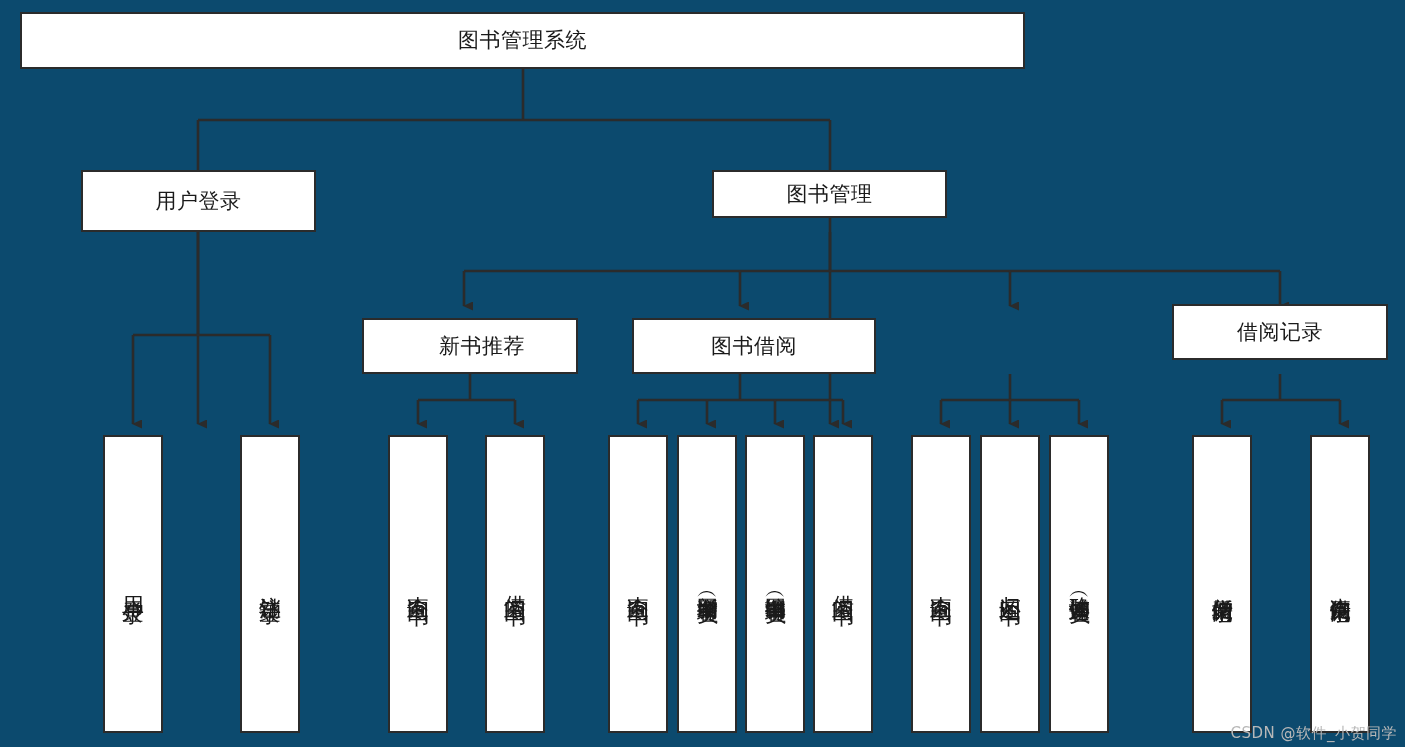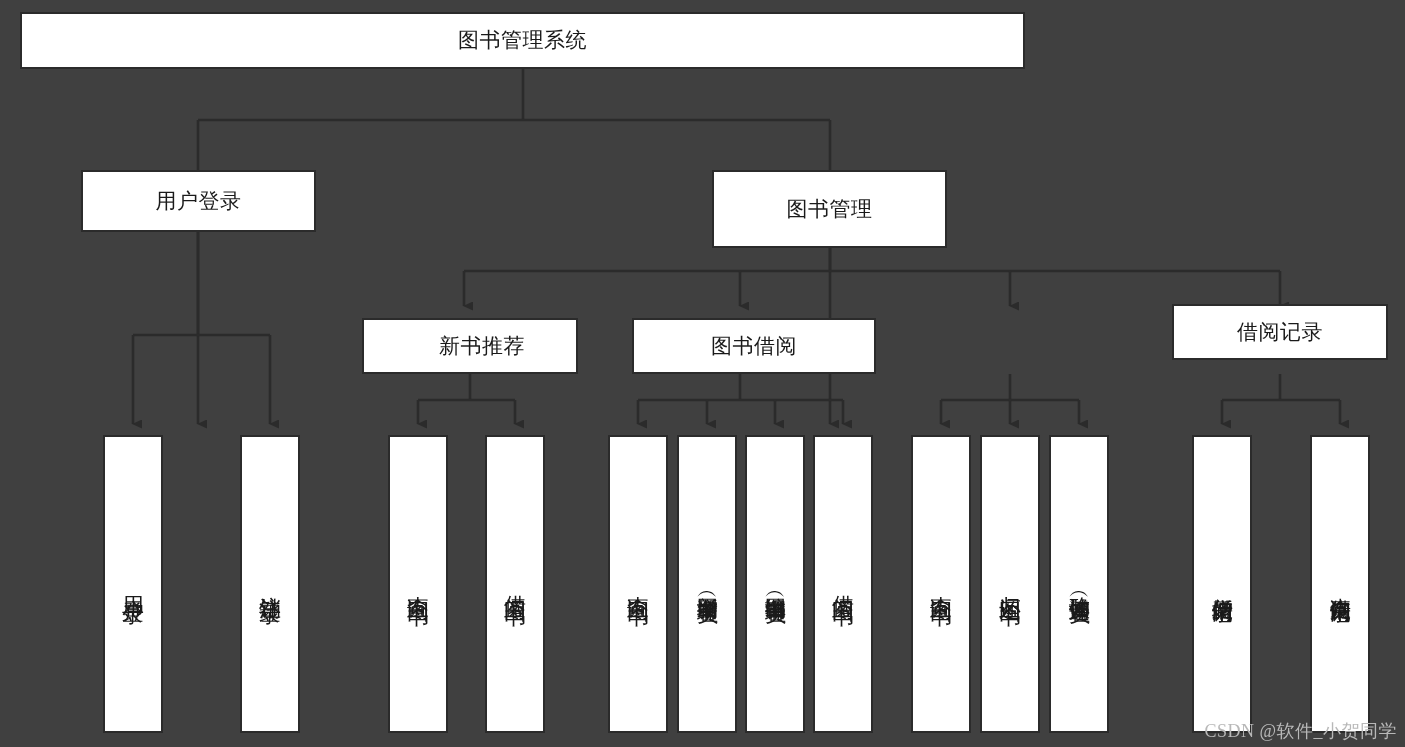--- a/index.html
+++ b/index.html
@@ -7,21 +7,21 @@
     padding: 0;
     background: #ffffff;
   }
   body {
     font-family: "DejaVu Sans", "Liberation Sans", sans-serif;
   }
   #diagram-root {
     position: relative;
     width: 1405px;
     height: 747px;
-    background: #404040;
+    background: #0c4a6e;
     overflow: hidden;
   }
   #diagram-svg {
     position: absolute;
     left: 0;
     top: 0;
     width: 1405px;
     height: 747px;
   }
   .node {
@@ -59,26 +59,25 @@
     max-height: 100%;
   }
   .node.leaf.tall-text .node-label {
     font-size: 21px;
     letter-spacing: 1px;
   }
   #watermark {
     position: absolute;
     right: 8px;
     bottom: 4px;
-    font-size: 18px;
+    font-size: 15px;
     color: #b8b8b8;
     white-space: nowrap;
     letter-spacing: 0.5px;
     pointer-events: none;
-    font-family: Liberation Serif, serif;
   }
 </style>
 </head>
 <body>
 
 <div id="diagram-root">
 
   <svg id="diagram-svg" viewBox="0 0 1405 747" xmlns="http://www.w3.org/2000/svg">
     <defs>
       <marker id="arrowhead" markerWidth="9" markerHeight="10" refX="4.5" refY="9" orient="auto" markerUnits="userSpaceOnUse">
@@ -129,21 +128,21 @@
     </g>
   </svg>
 
   <div class="node horiz" style="left:20px; top:12px; width:1005px; height:57px;">
     <span class="node-label">图书管理系统</span>
   </div>
 
   <div class="node horiz" style="left:81px; top:170px; width:235px; height:62px;">
     <span class="node-label">用户登录</span>
   </div>
-  <div class="node horiz" style="left:712px; top:170px; width:235px; height:78px;">
+  <div class="node horiz" style="left:712px; top:170px; width:235px; height:48px;">
     <span class="node-label">图书管理</span>
   </div>
 
   <div class="node horiz" style="left:362px; top:318px; width:216px; height:56px;padding-left:24px;">
     <span class="node-label">新书推荐</span>
   </div>
   <div class="node horiz" style="left:632px; top:318px; width:244px; height:56px;">
     <span class="node-label">图书借阅</span>
   </div>
   <div class="node horiz" style="left:1172px; top:304px; width:216px; height:56px;">

